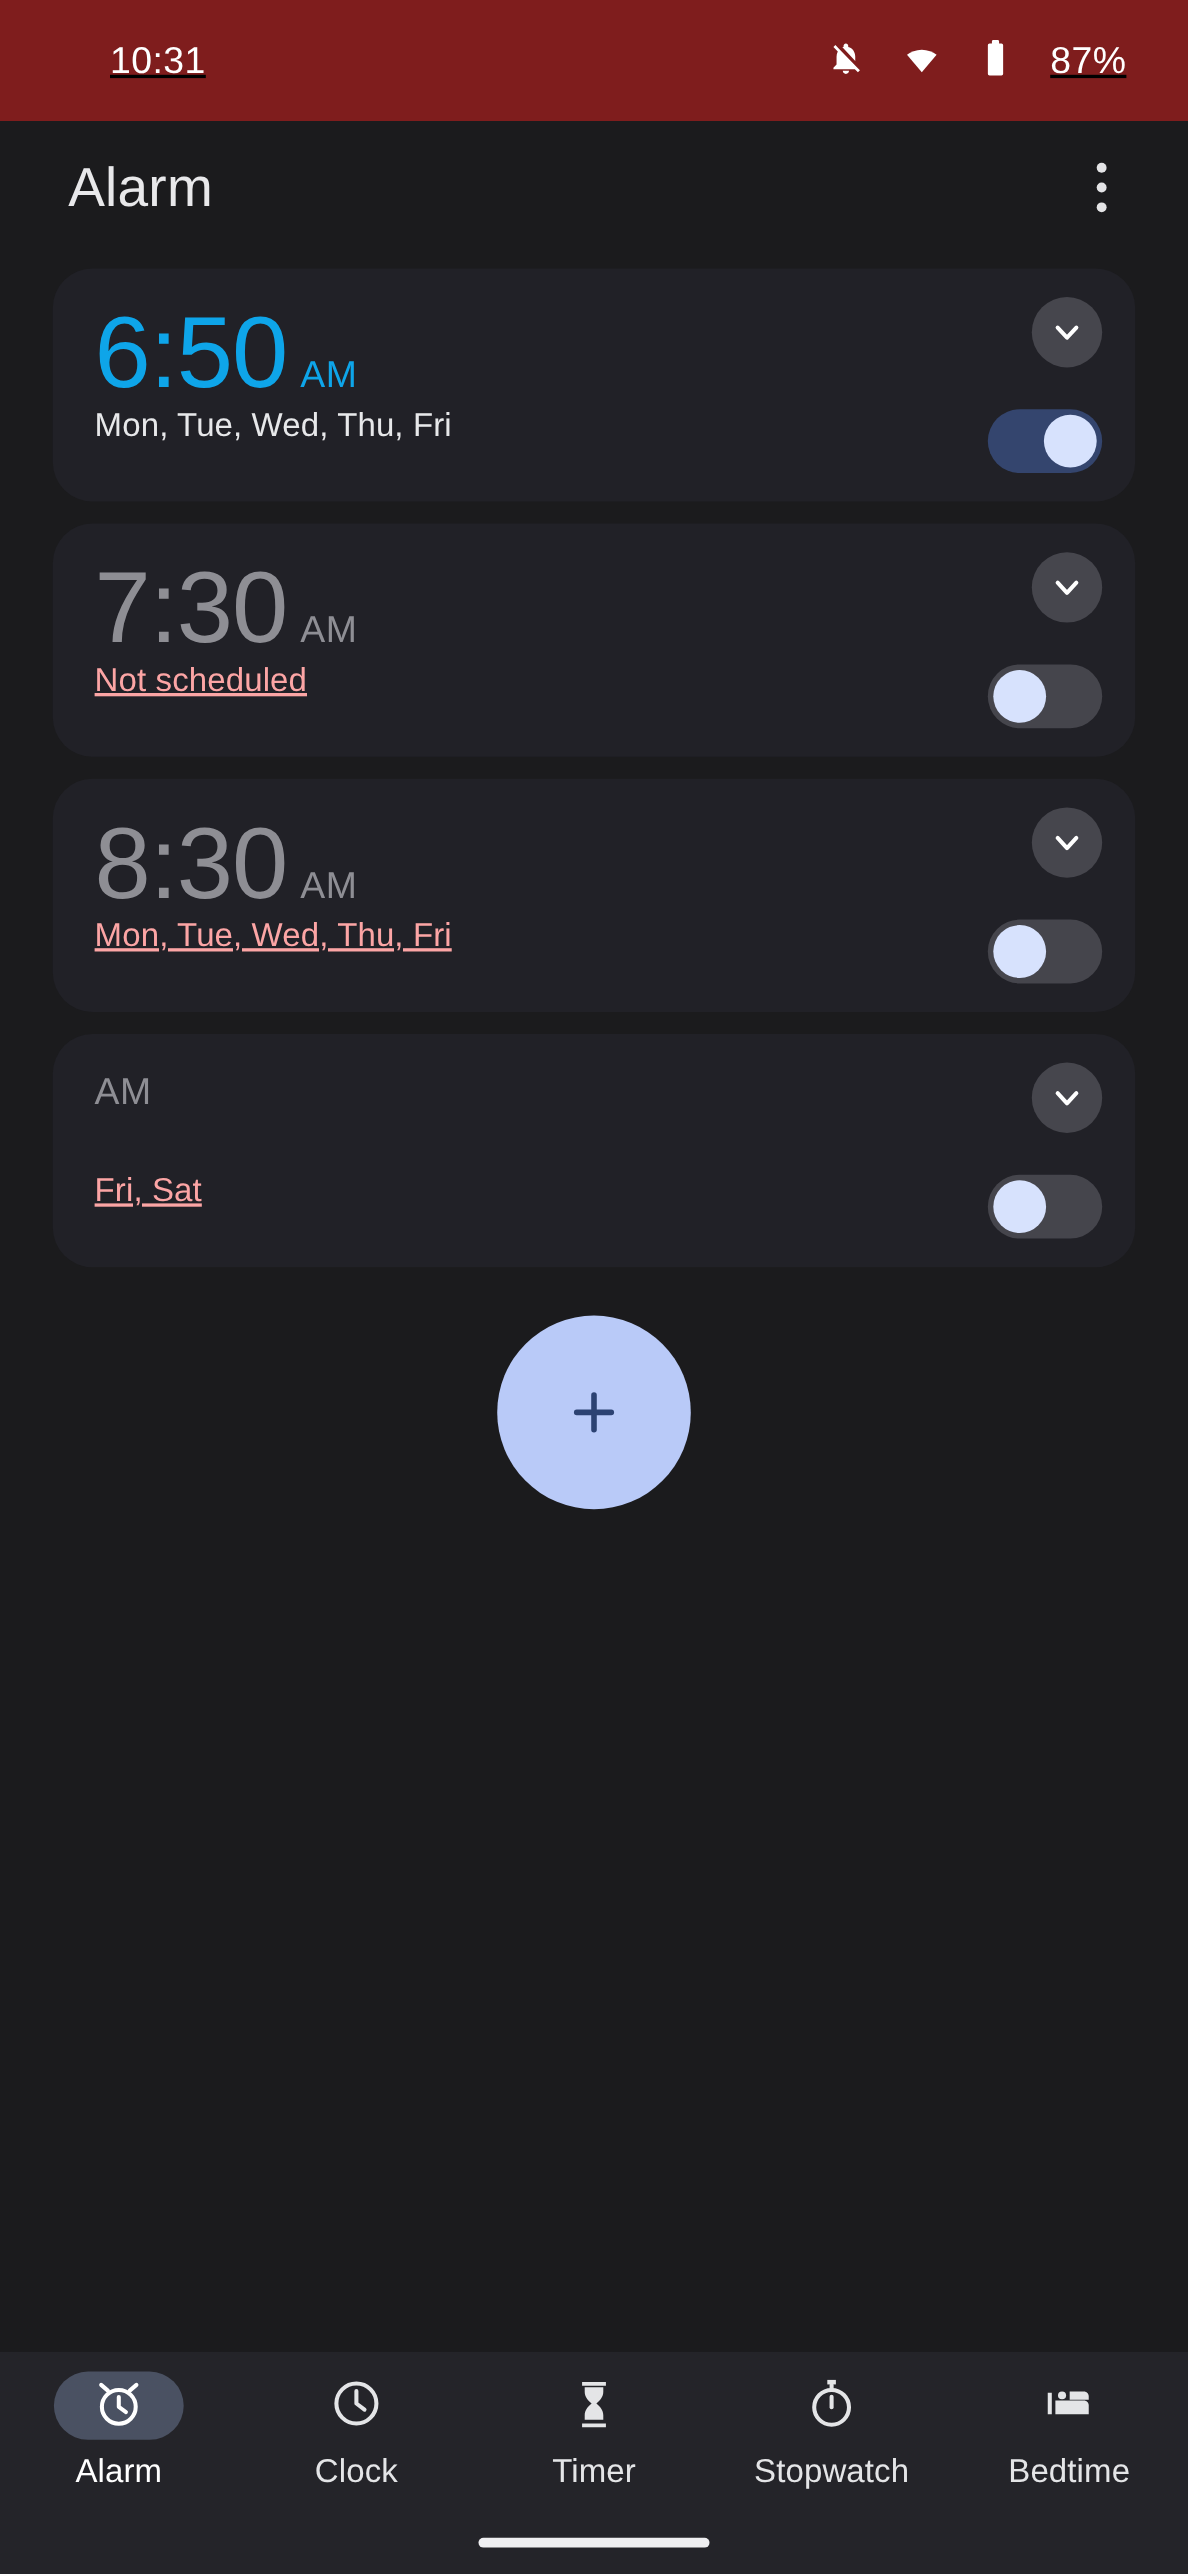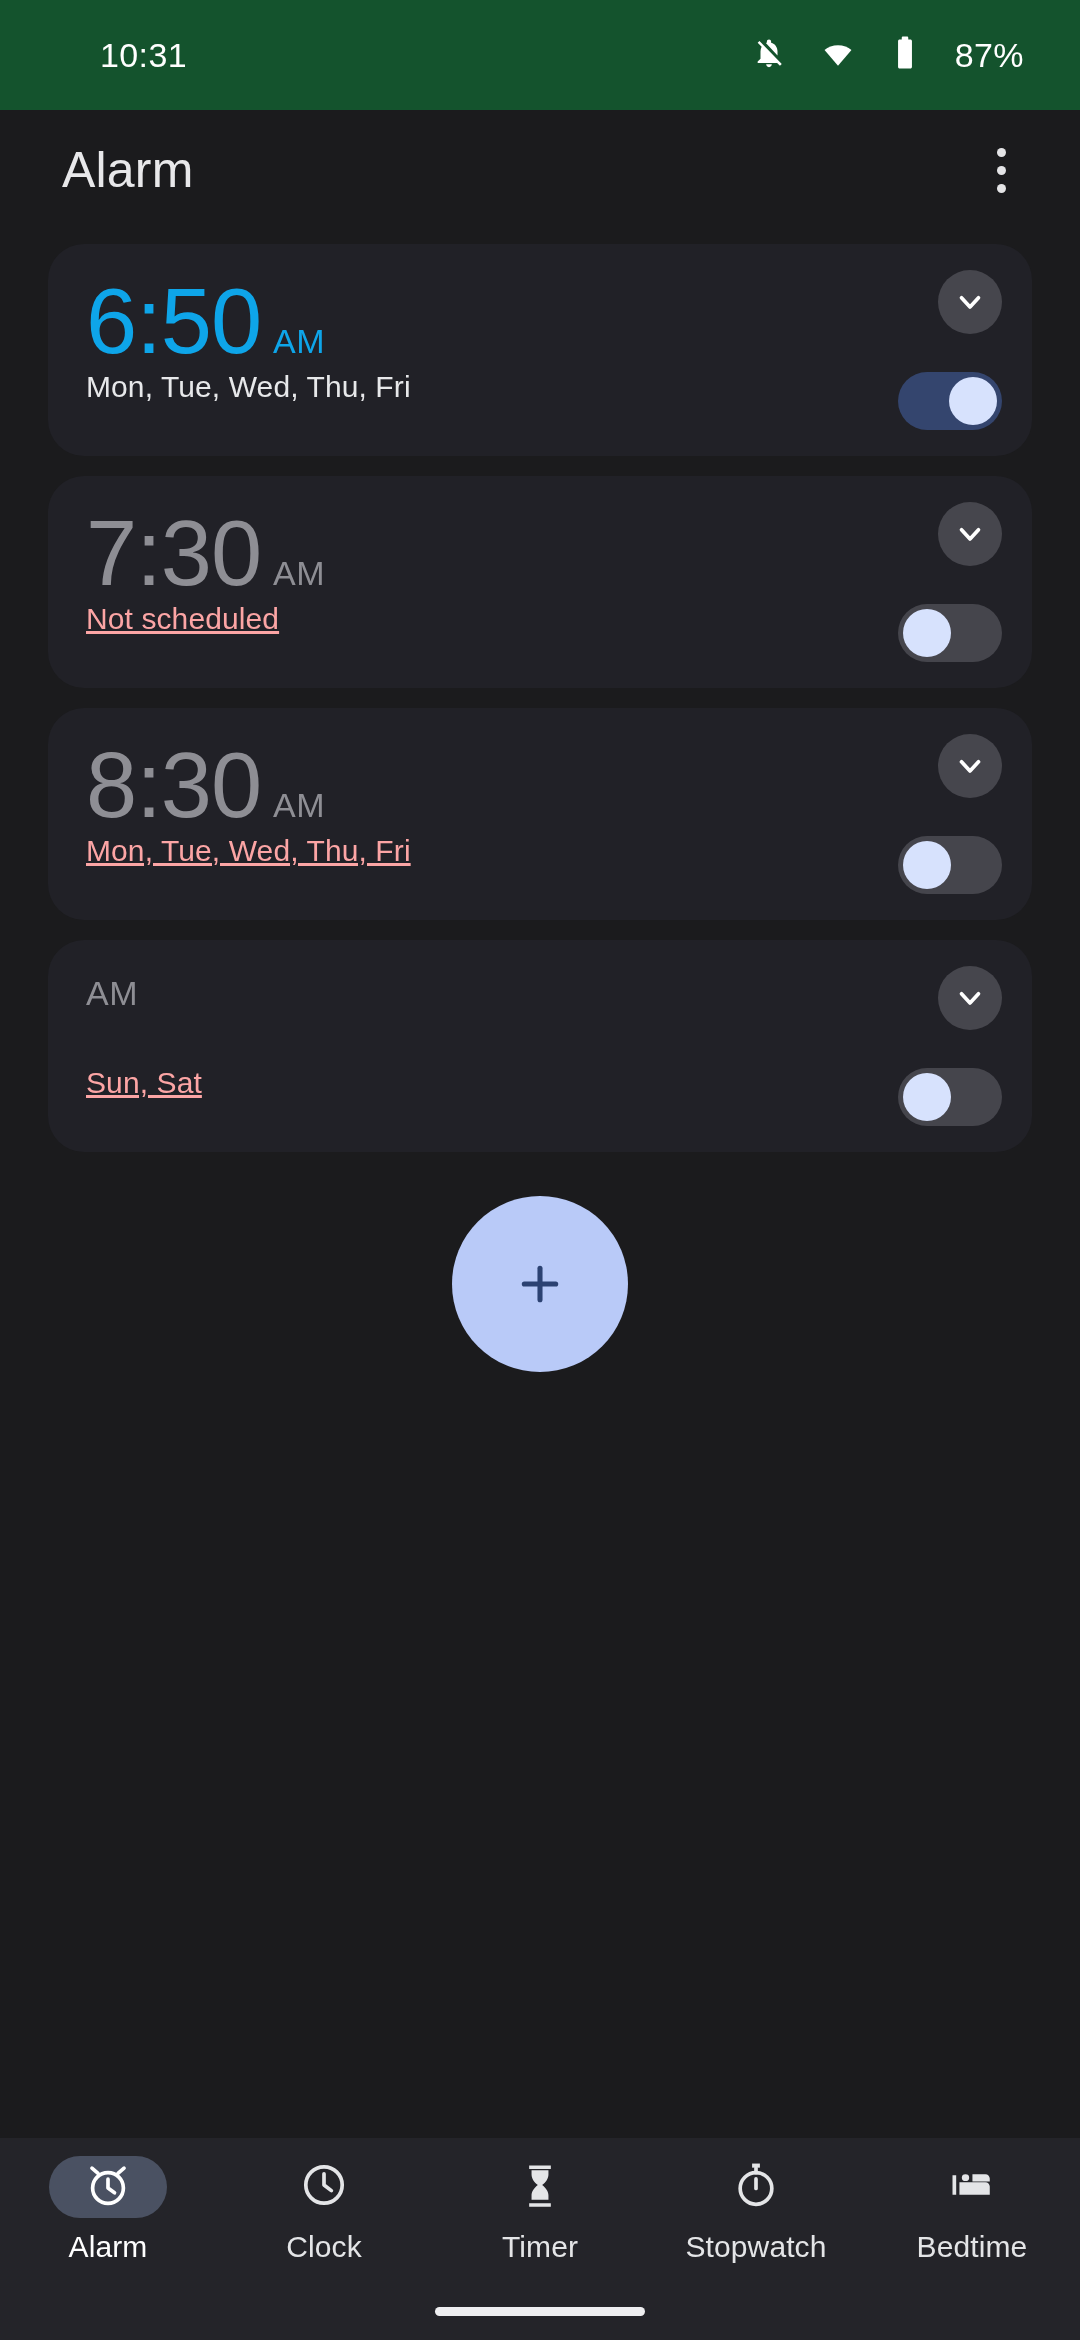--- a/index.html
+++ b/index.html
@@ -14,21 +14,22 @@
     width:1080px; height:2340px;
     background:#1b1b1d;
     display:flex; flex-direction:column;
   }
 
   
   .statusbar {
     height:110px; flex:0 0 110px;
     display:flex; align-items:center; justify-content:space-between;
     padding:0 56px 0 100px;
-    background:#14532d;
+    background:#7f1d1d;
+    text-decoration:underline;
   }
   .status-time {
     color:#ffffff; font-size:34px; font-weight:500; letter-spacing:.4px;
   }
   .status-right { display:flex; align-items:center; gap:35px; }
   .sicon { display:block; }
 
   
   .appbar {
     height:120px; flex:0 0 120px;
@@ -233,21 +234,21 @@
 
     <div class="card off">
       <div class="chev">
         <svg width="34" height="34" viewBox="0 0 24 24" fill="none" stroke="#ffffff" stroke-width="2.6" stroke-linecap="round" stroke-linejoin="round">
             <polyline points="6 9 12 15.5 18 9"></polyline>
           </svg>
       </div>
       <div class="card-time">
         <span class="tm-ampm">AM</span>
       </div>
-      <div class="card-days">Sun, Sat</div>
+      <div class="card-days">Fri, Sat</div>
       <div class="toggle off">
         <div class="knob"></div>
       </div>
     </div>
 
     <div class="fab-wrap">
       <div class="fab">
         <span>
           <svg width="58" height="58" viewBox="0 0 24 24" fill="none" stroke="#2c4272" stroke-width="2.1" stroke-linecap="round">
               <line x1="12" y1="5.5" x2="12" y2="18.5"></line>

